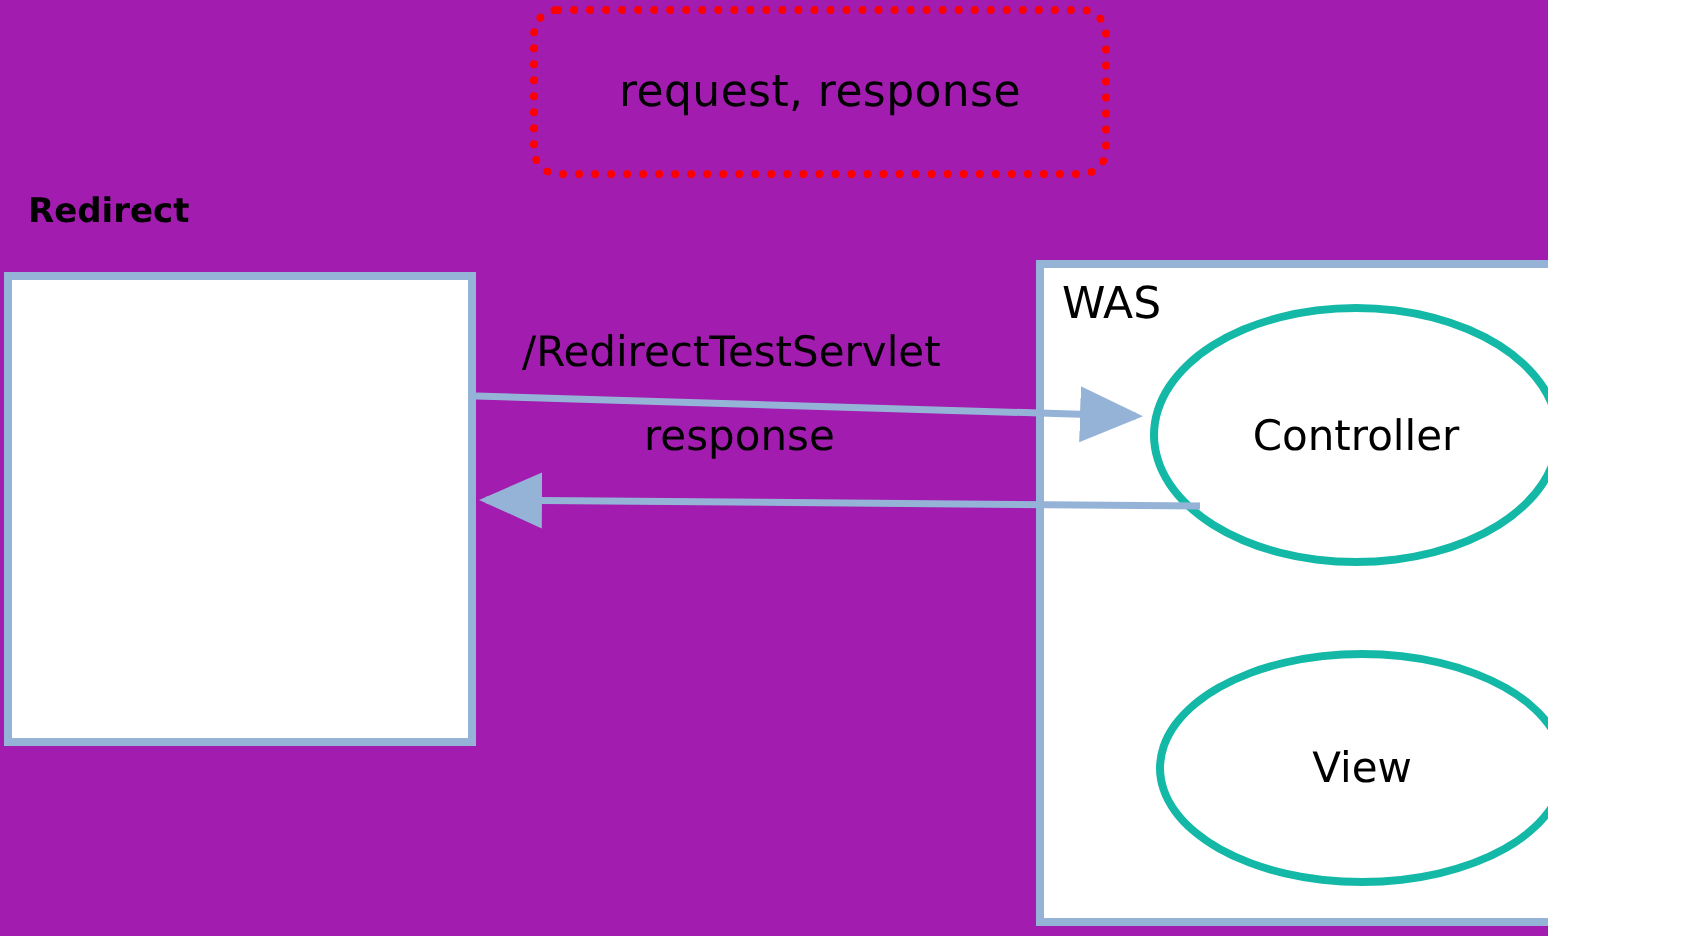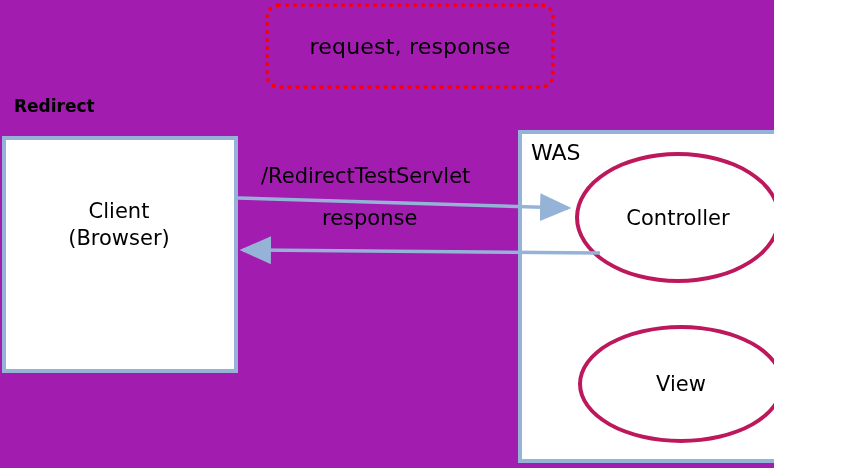--- a/index.html
+++ b/index.html
@@ -85,21 +85,21 @@
     position: absolute;
     left: 531px;
     top: 140px;
     font-size: 22px;
     color: #000000;
   }
 
   
   .ellipse {
     position: absolute;
-    border: 4px solid #be185d;
+    border: 4px solid #14b8a6;
     border-radius: 50%;
     background: #ffffff;
     box-sizing: border-box;
     display: flex;
     align-items: center;
     justify-content: center;
   }
   .ellipse-controller {
     left: 575px;
     top: 152px;
@@ -148,24 +148,20 @@
 
 <div id="canvas">
 
   <div class="callout">
     <span class="callout-text">request, response</span>
   </div>
 
   <div class="section-title">Redirect</div>
 
   <div class="client-box"></div>
-  <div class="client-label">
-    <div>Client</div>
-    <div>(Browser)</div>
-  </div>
 
   <div class="was-box"></div>
   <div class="was-label">WAS</div>
 
   <div class="ellipse ellipse-controller">
     <span class="ellipse-text">Controller</span>
   </div>
 
   <div class="ellipse ellipse-view">
     <span class="ellipse-text">View</span>

